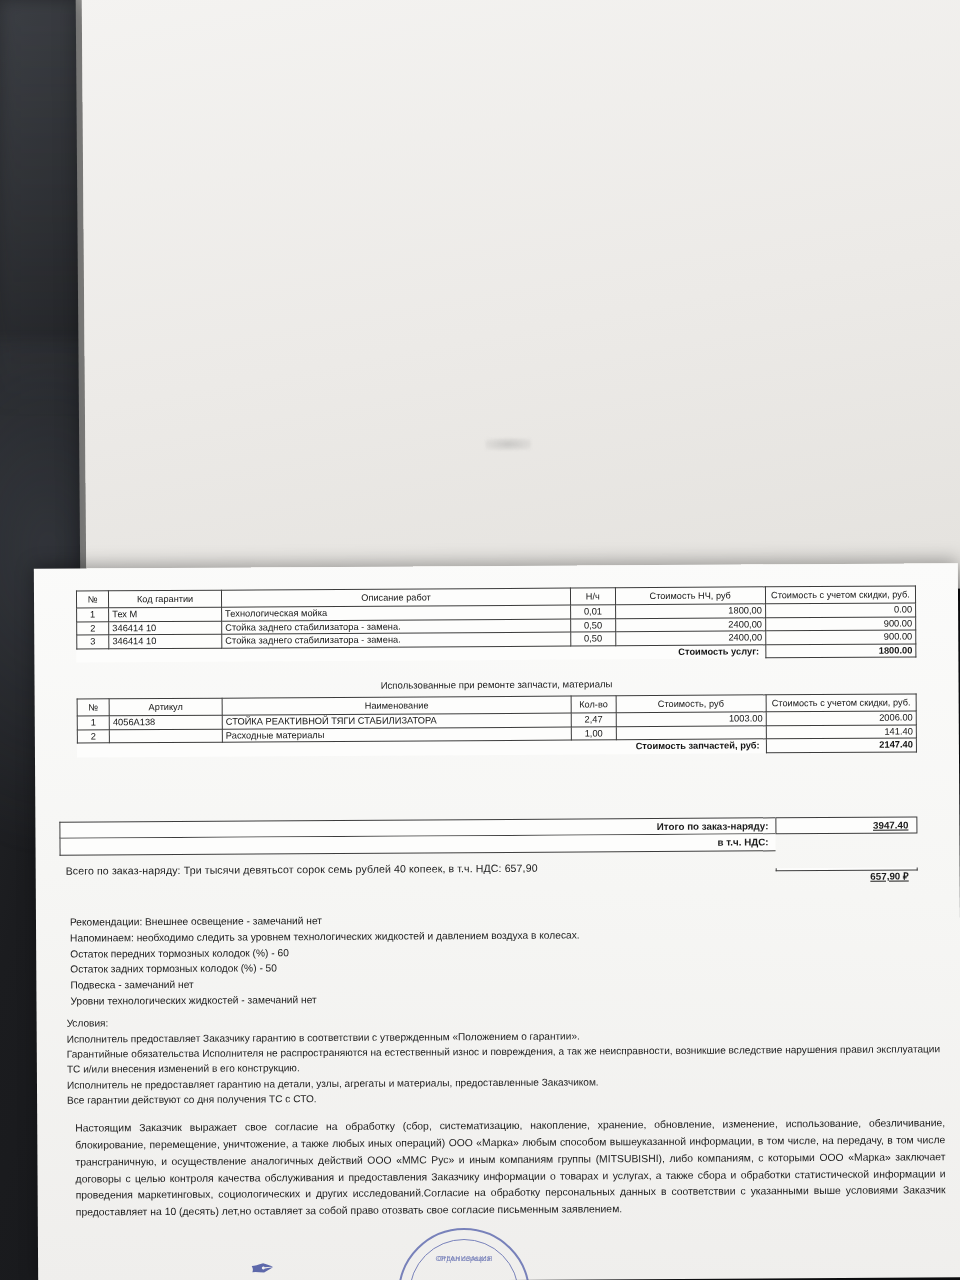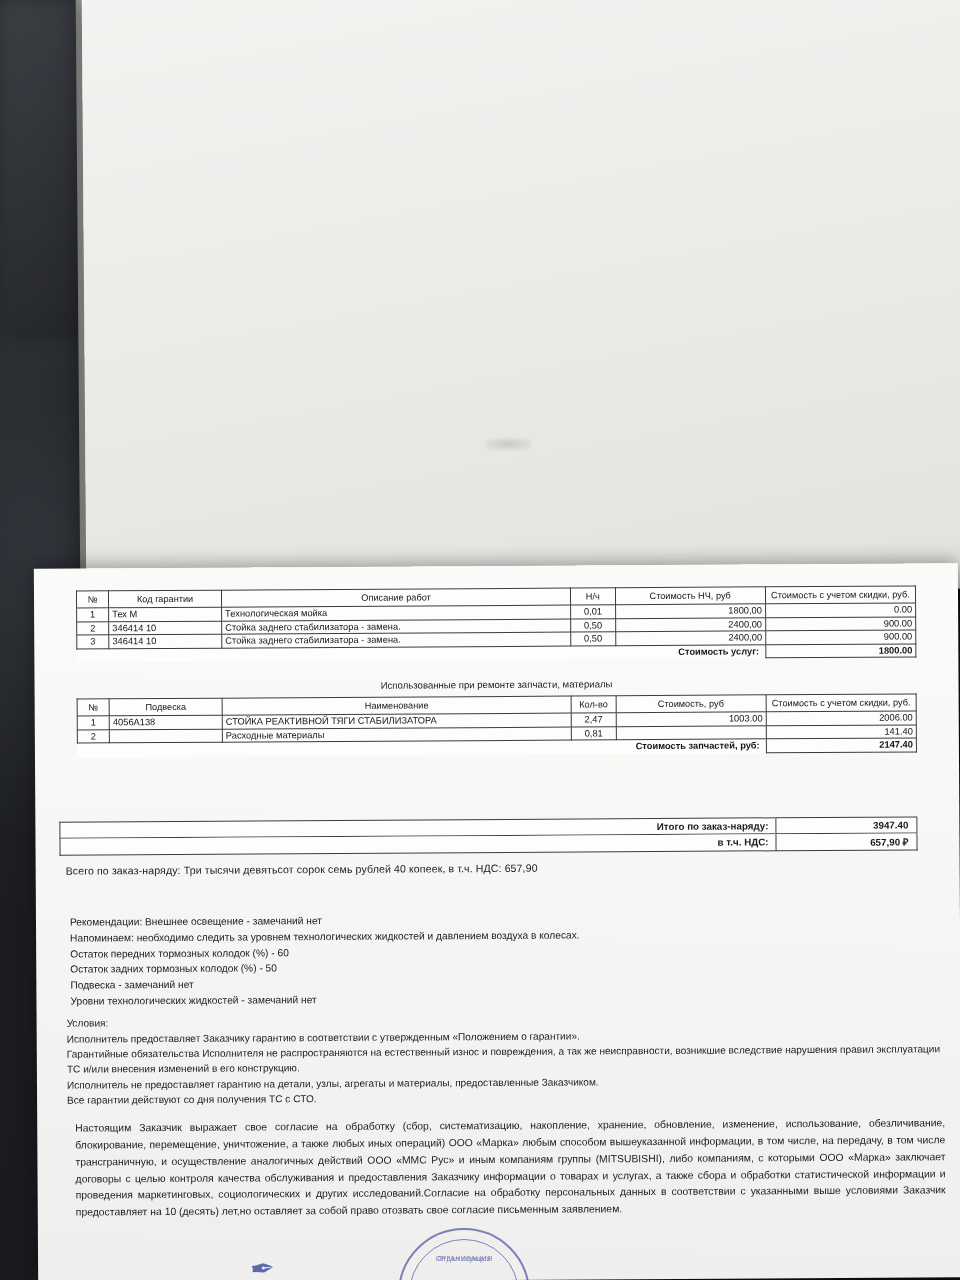--- a/index.html
+++ b/index.html
@@ -144,23 +144,24 @@
     background: #fdfdfc;
   }
   #totals .tval {
     width: 132px;
     border: 1px solid #3c3c3c;
     text-align: right;
     padding: 2px 8px 0 0;
     font-size: 9.8px;
     font-weight: bold;
     background: #fdfdfc;
+    text-decoration: underline;
   }
   #totals .trow.second .tlab { border-top: none; }
-  #totals .trow.second .tval { border-top: none; }
+  #totals .trow.second .tval { border-top: none; margin-top: 34px; }
 
   .total-words {
     position: absolute;
     left: 30px;
     top: 296px;
     font-size: 10.6px;
     letter-spacing: 0.1px;
   }
 
   .reco {
@@ -302,41 +303,41 @@
           </tr>
         </tbody>
       </table>
 
       <div class="section-caption">Использованные при ремонте запчасти, материалы</div>
 
       <table class="tbl" id="parts-table">
         <thead>
           <tr>
             <th style="width:26px">№</th>
-            <th style="width:104px">Подвеска</th>
+            <th style="width:104px">Артикул</th>
             <th style="width:332px">Наименование</th>
             <th style="width:38px">Кол-во</th>
             <th style="width:140px">Стоимость, руб</th>
             <th style="width:140px">Стоимость с учетом скидки, руб.</th>
           </tr>
         </thead>
         <tbody>
           <tr>
             <td class="c">1</td>
             <td class="l">4056A138</td>
             <td class="l">СТОЙКА РЕАКТИВНОЙ ТЯГИ СТАБИЛИЗАТОРА</td>
             <td class="c">2,47</td>
             <td class="r">1003.00</td>
             <td class="r">2006.00</td>
           </tr>
           <tr>
             <td class="c">2</td>
             <td class="l"></td>
             <td class="l">Расходные материалы</td>
-            <td class="c">0,81</td>
+            <td class="c">1,00</td>
             <td class="r"></td>
             <td class="r">141.40</td>
           </tr>
           <tr>
             <td class="nob" colspan="4"></td>
             <td class="r" style="font-weight:bold;border:none;padding-right:6px">Стоимость запчастей, руб:</td>
             <td class="r" style="font-weight:bold">2147.40</td>
           </tr>
         </tbody>
       </table>

